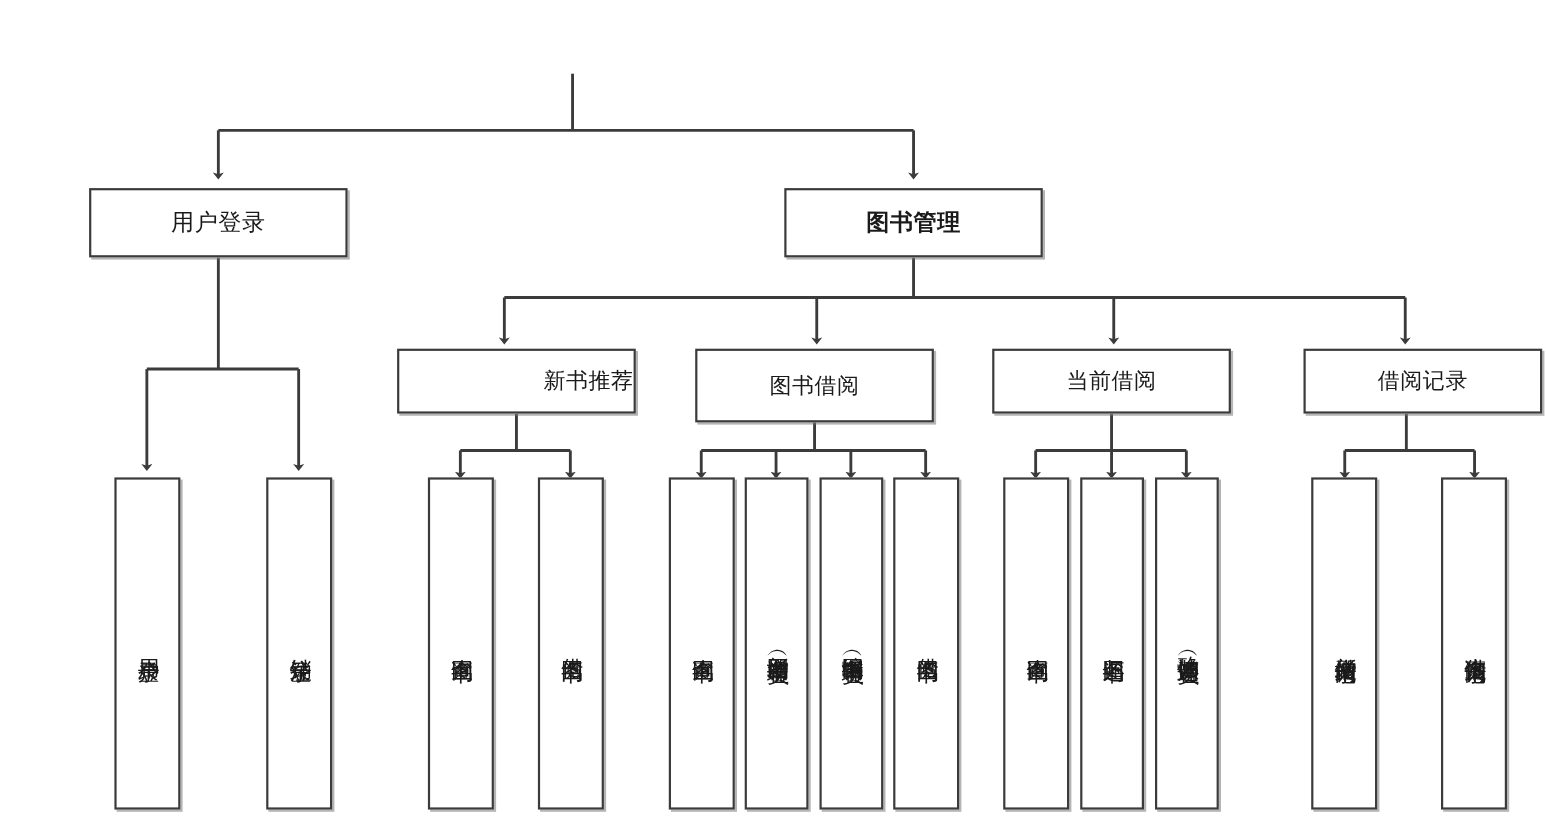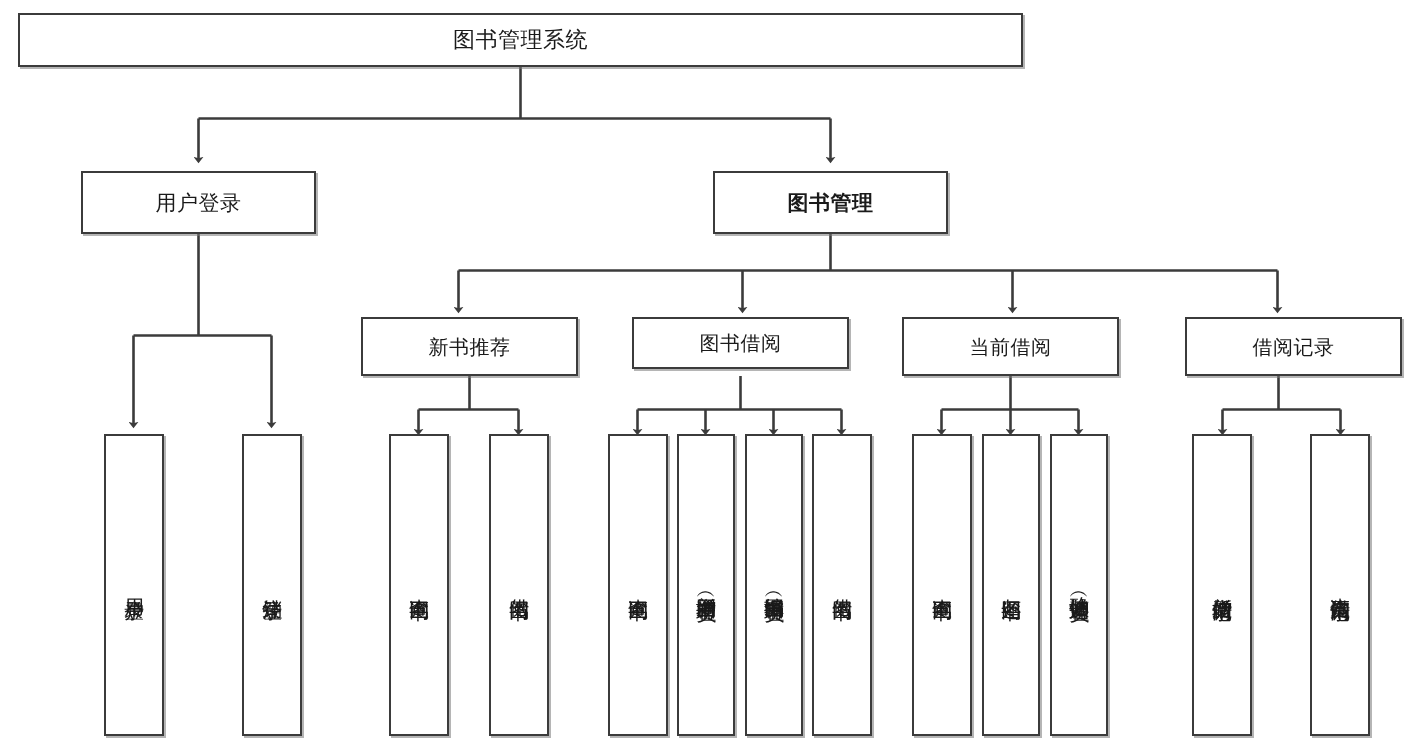--- a/index.html
+++ b/index.html
@@ -123,35 +123,32 @@
       <path d="M1010.5,409.5 L1010.5,432" marker-end="url(#arrowhead)"></path>
       <path d="M1078.5,409.5 L1078.5,432" marker-end="url(#arrowhead)"></path>
 
       <path d="M1278.5,376 L1278.5,409.5"></path>
       <path d="M1222.5,409.5 L1340.5,409.5"></path>
       <path d="M1222.5,409.5 L1222.5,432" marker-end="url(#arrowhead)"></path>
       <path d="M1340.5,409.5 L1340.5,432" marker-end="url(#arrowhead)"></path>
     </g>
   </svg>
 
-  <div class="node root" style="left:18px; top:13px; width:1005px; height:54px;">
-    <span class="node-label">图书管理系统</span>
-  </div>
 
   <div class="node level2" style="left:81px; top:171px; width:235px; height:63px;">
     <span class="node-label">用户登录</span>
   </div>
   <div class="node level2" style="left:713px; top:171px; width:235px; height:63px;font-weight:bold;">
     <span class="node-label">图书管理</span>
   </div>
 
-  <div class="node level3" style="left:361px; top:317px; width:217px; height:59px;">
+  <div class="node level3" style="left:361px; top:317px; width:217px; height:59px;justify-content:flex-end;">
     <span class="node-label">新书推荐</span>
   </div>
-  <div class="node level3" style="left:632px; top:317px; width:217px; height:52px;">
+  <div class="node level3" style="left:632px; top:317px; width:217px; height:67px;">
     <span class="node-label">图书借阅</span>
   </div>
   <div class="node level3" style="left:902px; top:317px; width:217px; height:59px;">
     <span class="node-label">当前借阅</span>
   </div>
   <div class="node level3" style="left:1170px; top:317px; width:217px; height:59px;margin-left:15px;">
     <span class="node-label">借阅记录</span>
   </div>
 
   <div class="node leaf" style="left:104px; top:434px; width:60px; height:302px;">

